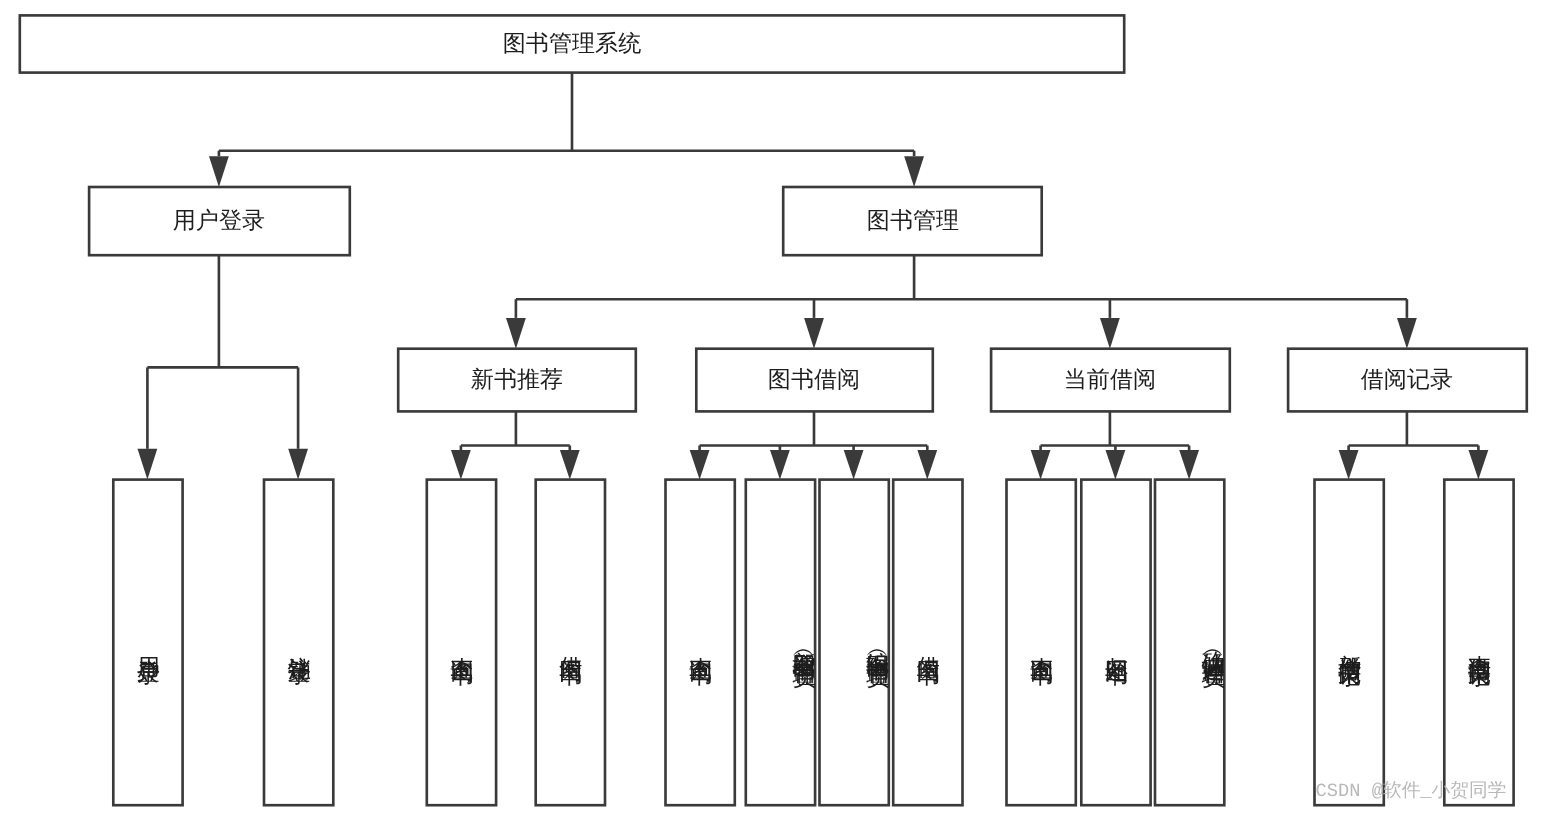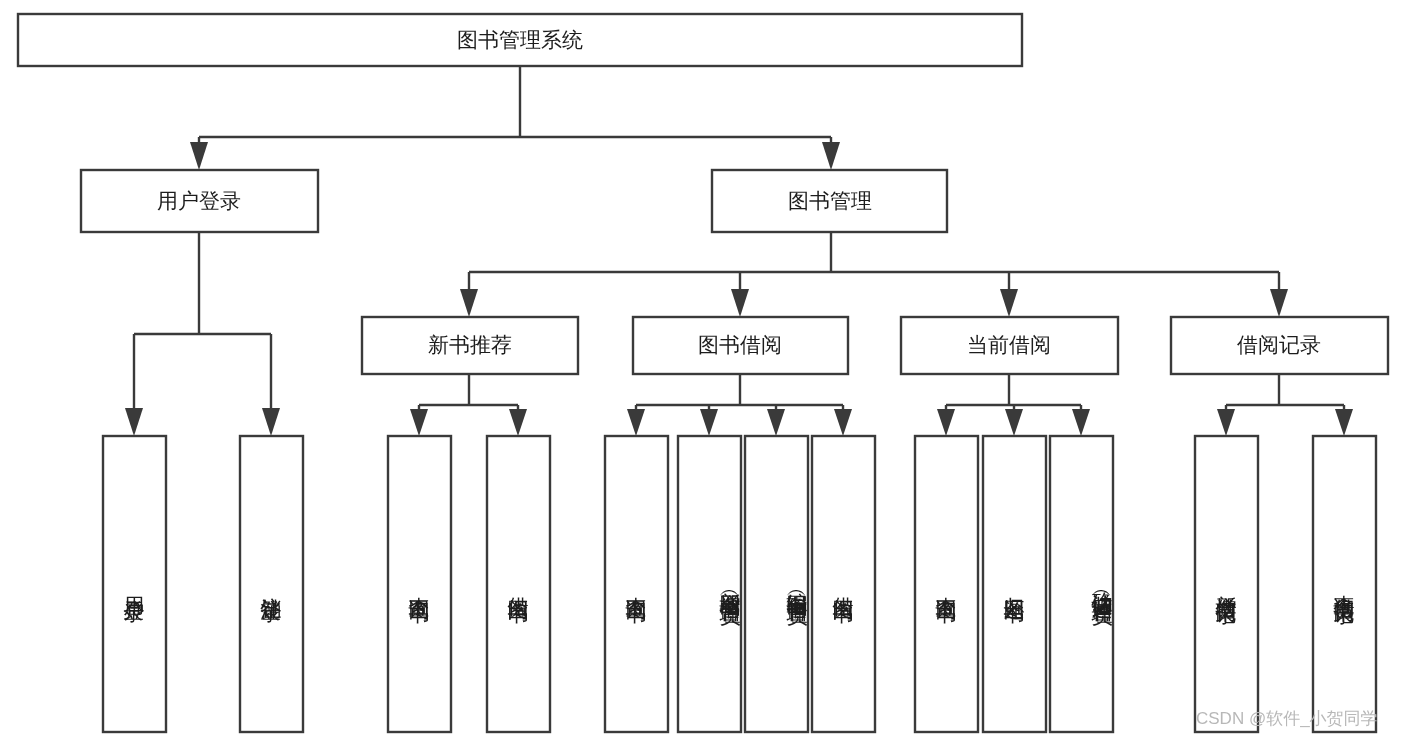--- a/index.html
+++ b/index.html
@@ -204,15 +204,15 @@
   <div class="node-label-v" style="left:605px; top:436px; width:63px; height:296px;">查询图书</div>
   <div class="node-label-v" style="left:678px; top:436px; width:63px; height:296px; align-items:flex-start;">新增图书（管理员）</div>
   <div class="node-label-v" style="left:745px; top:436px; width:63px; height:296px; align-items:flex-start;">编辑图书（管理员）</div>
   <div class="node-label-v" style="left:812px; top:436px; width:63px; height:296px;">借阅图书</div>
   <div class="node-label-v" style="left:915px; top:436px; width:63px; height:296px;">查询图书</div>
   <div class="node-label-v" style="left:983px; top:436px; width:63px; height:296px;">归还图书</div>
   <div class="node-label-v" style="left:1050px; top:436px; width:63px; height:296px; align-items:flex-start;">确认归还（管理员）</div>
   <div class="node-label-v" style="left:1195px; top:436px; width:63px; height:296px;">新增借阅记录</div>
   <div class="node-label-v" style="left:1313px; top:436px; width:63px; height:296px;">查询借阅记录</div>
 
-  <div class="watermark" style="left:1196px; top:707px;">CSDN @软件_小贺同学</div>
+  <div class="watermark" style="left:1196px; top:707px;font-family:Liberation Mono, monospace;">CSDN @软件_小贺同学</div>
 
 </div>
 
 </body></html>

